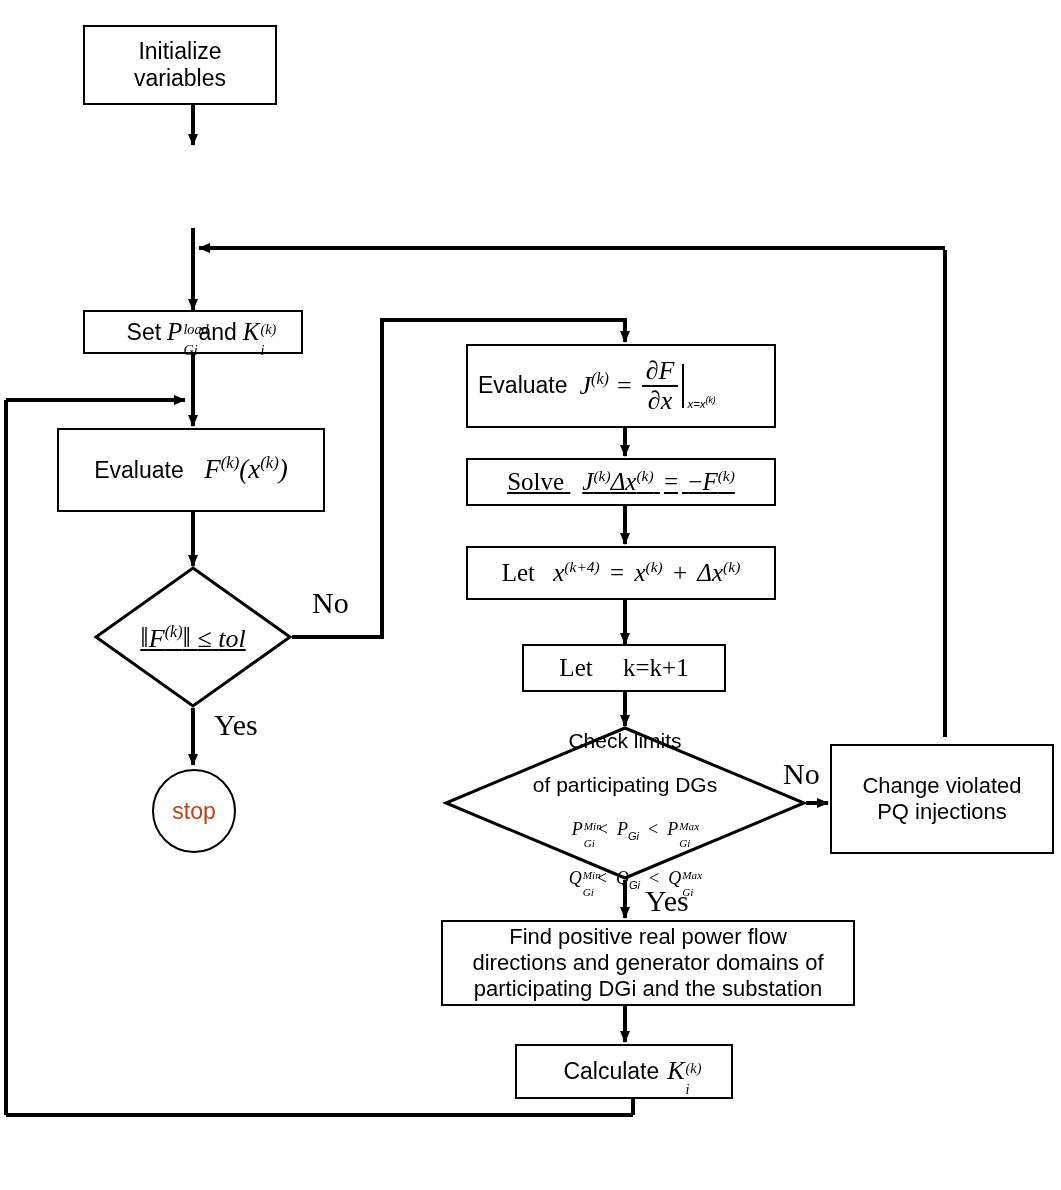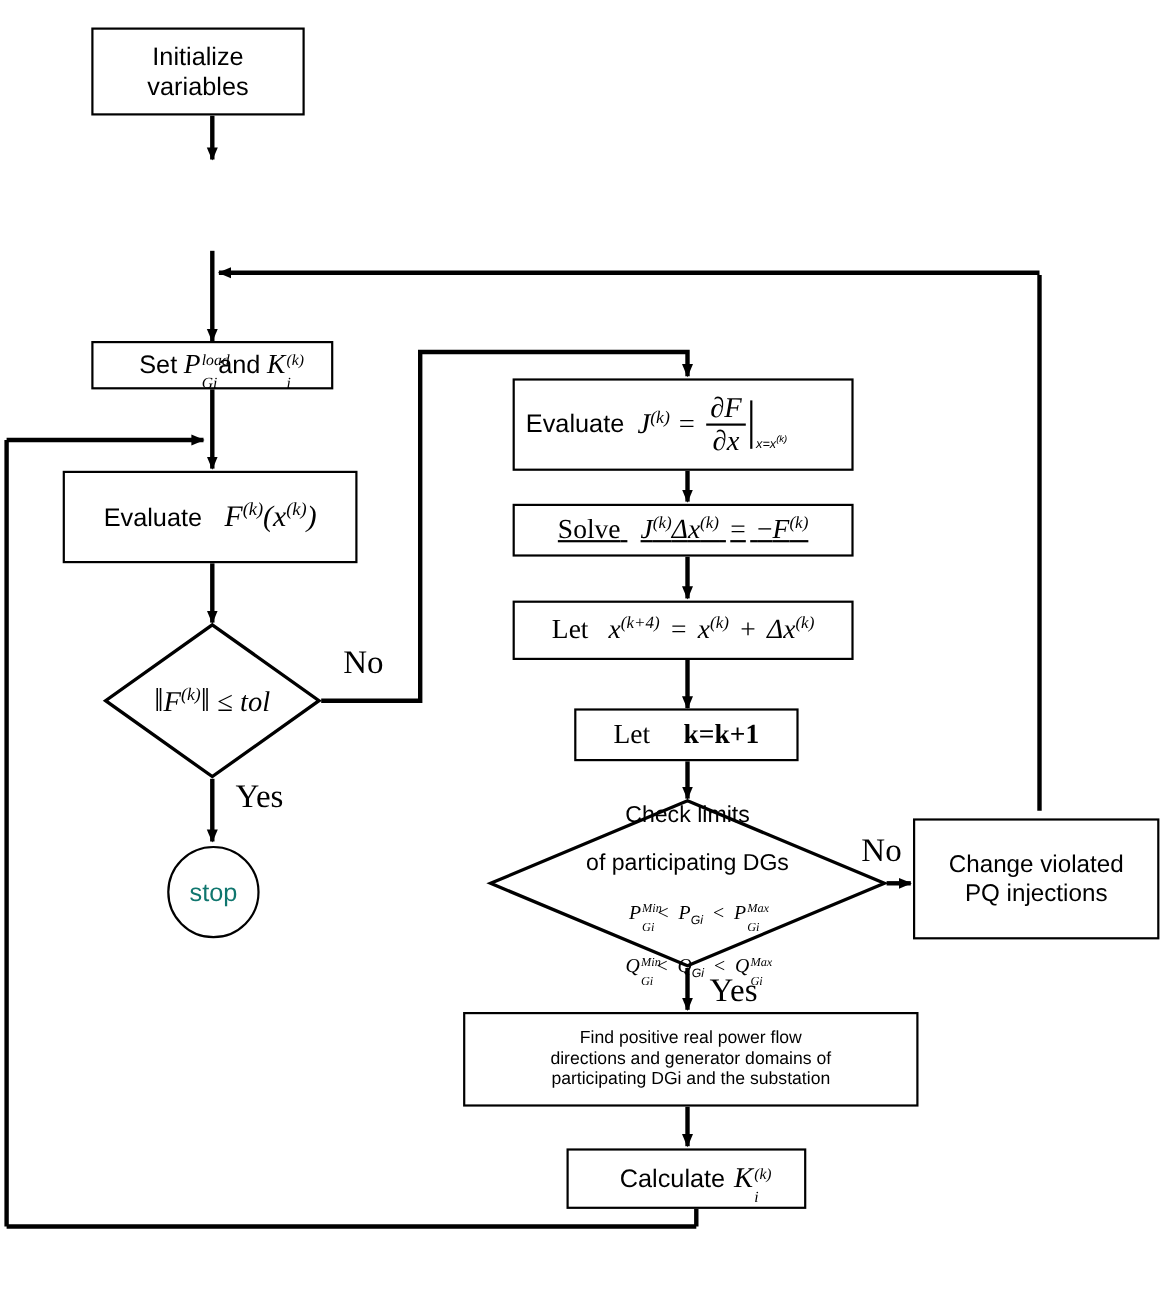--- a/index.html
+++ b/index.html
@@ -43,21 +43,21 @@
   .terminal {
     position: absolute;
     box-sizing: border-box;
     background: #ffffff;
     border: 2px solid #000000;
     border-radius: 50%;
     display: flex;
     align-items: center;
     justify-content: center;
     font-family: "Liberation Sans", sans-serif;
-    color: #0f766e;
+    color: #c2410c;
   }
 
   .diamond-wrap {
     position: absolute;
   }
   .diamond-wrap svg {
     position: absolute;
     left: 0; top: 0;
     overflow: visible;
   }
@@ -133,21 +133,21 @@
     margin-left: 2px;
   }
   .evalbar .atpoint {
     position: absolute;
     left: 3px;
     bottom: -0.35em;
     font-size: 0.5em;
     font-style: italic;
     white-space: nowrap;
   }
-  .norm { font-family: "Liberation Serif", serif; }
+  .norm { font-family: "Liberation Serif", serif; text-decoration: underline; }
 </style>
 </head>
 <body>
 
 <div id="canvas">
 
   <svg class="wires" viewBox="0 0 1061 1190" xmlns="http://www.w3.org/2000/svg">
     <defs>
       <marker id="arrowDown" markerWidth="12" markerHeight="12" refX="5" refY="9" orient="auto-start-reverse" markerUnits="userSpaceOnUse">
         <path d="M0,0 L10,0 L5,10 z" fill="#000"></path>
@@ -265,21 +265,21 @@
       <span class="mu" style="margin:0 4px;">=</span>
       <span class="mi">x<sup class="ex">(k)</sup></span>
       <span class="mu" style="margin:0 4px;">+</span>
       <span class="mi">Δ<span style="font-style:italic;">x</span><sup class="ex">(k)</sup></span>
     </div>
   </div>
 
   <div class="node serif" style="left:522px; top:644px; width:204px; height:48px; font-size:25px;">
     <div class="inner">
       <span class="mu">Let</span>
-      <span class="mu" style="margin-left:24px;font-weight:bold;">k=k+1</span>
+      <span class="mu" style="margin-left:24px;">k=k+1</span>
     </div>
   </div>
 
   <div class="diamond-wrap" style="left:444px; top:726px; width:362px; height:154px;">
     <svg width="362" height="154" viewBox="0 0 362 154" xmlns="http://www.w3.org/2000/svg">
       <polygon points="181,2 360,77 181,152 2,77" fill="#ffffff" stroke="#000000" stroke-width="3"></polygon>
     </svg>
     <div class="diamond-label sans" style="font-size:21px; padding-top:6px;gap:20px;">
       <div>Check limits</div>
       <div>of participating DGs</div>
@@ -300,21 +300,21 @@
     </div>
   </div>
 
   <div class="node sans" style="left:830px; top:744px; width:224px; height:110px; font-size:22px;">
     <div class="inner">
       <div>Change violated</div>
       <div>PQ injections</div>
     </div>
   </div>
 
-  <div class="node sans" style="left:421px; top:920px; width:414px; height:86px; font-size:16px;">
+  <div class="node sans" style="left:441px; top:920px; width:414px; height:86px; font-size:22px;">
     <div class="inner">
       <div>Find positive real power flow</div>
       <div>directions and generator domains of</div>
       <div>participating DGi  and the substation</div>
     </div>
   </div>
 
   <div class="node sans" style="left:515px; top:1044px; width:218px; height:55px; font-size:23px;">
     <div class="inner">
       <span>Calculate</span><span class="mi" style="font-size:26px; margin-left:8px;">K</span><span class="supsub"><span class="s-top">(k)</span><span class="s-bot">i</span></span>

